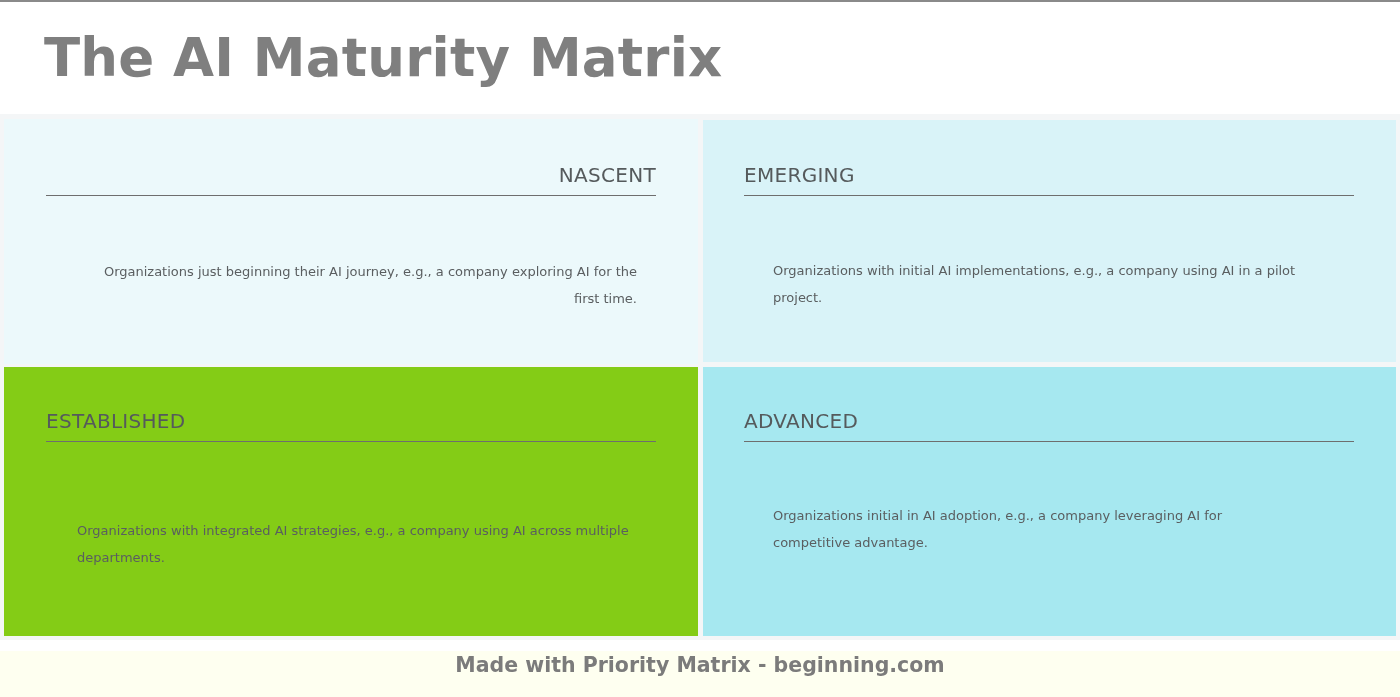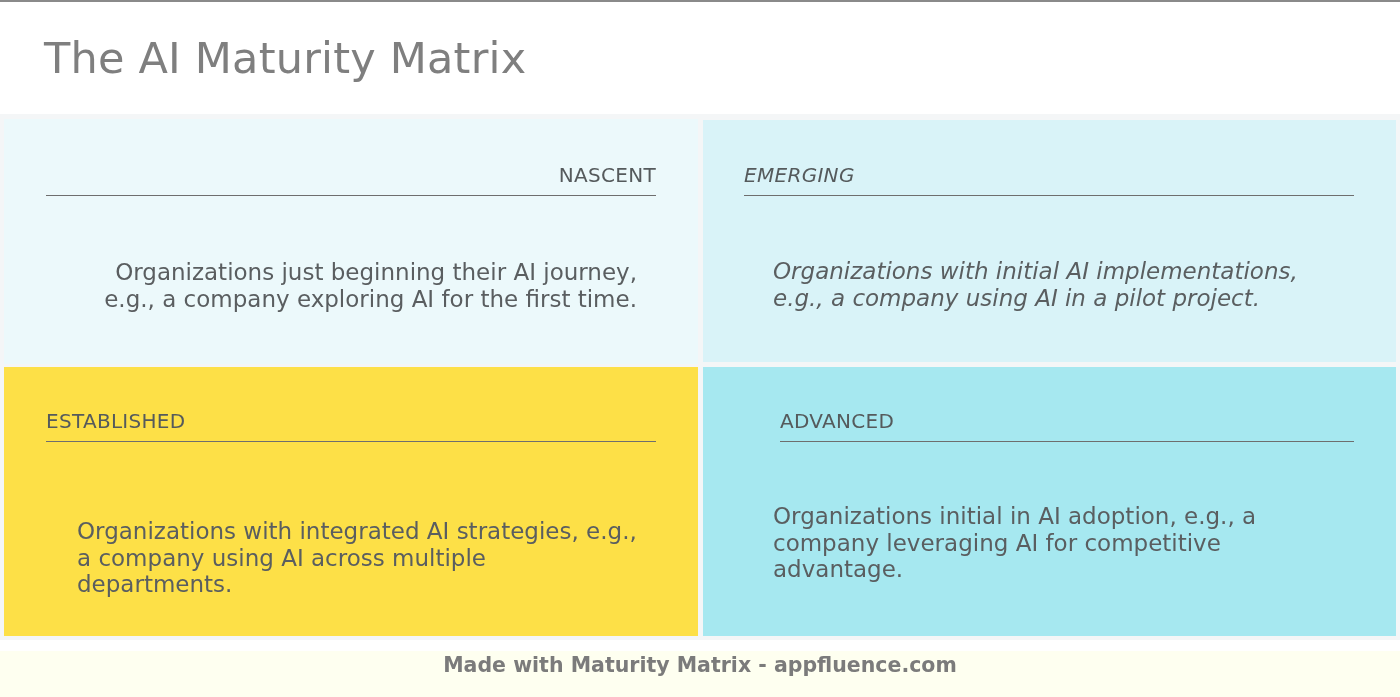--- a/index.html
+++ b/index.html
@@ -11,49 +11,49 @@
     .page {
       position: relative; width: 1400px; height: 697px;
       border-top: 2px solid #8a8a8a;
     }
     .title-bar {
       position: absolute; left: 0; top: 0; width: 1400px; height: 112px;
       background: #ffffff;
     }
     .title {
       position: absolute; left: 44px; top: 30px;
-      font-size: 43px; font-weight: normal; color: #7f7f7f;
+      font-size: 53px; font-weight: bold; color: #7f7f7f;
       letter-spacing: 0.2px; line-height: 52px;
     }
     .grid {
       position: absolute; left: 0; top: 112px; width: 1400px; height: 526px;
       background: #f4f6f7;
     }
     .quad {
       position: absolute;
     }
     .quad.q1 { left: 4px;   top: 5px;   width: 694px; height: 245px; text-align: right; }
-    .quad.q2 { left: 703px; top: 6px;   width: 693px; height: 242px; font-style: italic; }
+    .quad.q2 { left: 703px; top: 6px;   width: 693px; height: 242px; }
     .quad.q3 { left: 4px;   top: 253px; width: 694px; height: 269px; }
     .quad.q4 { left: 703px; top: 253px; width: 693px; height: 269px; }
 
     .quad-heading {
       position: absolute; left: 42px; right: 42px; top: 44px;
       height: 33px;
       border-bottom: 1.5px solid #6e6e6e;
       font-size: 20px; color: #555a5c; line-height: 24px;
       letter-spacing: 0.3px;
     }
     .q2 .quad-heading { left: 41px; right: 42px; top: 43px; }
     .q3 .quad-heading, .q4 .quad-heading { top: 42px; }
-    .q4 .quad-heading { left: 41px; margin-left: 36px; }
+    .q4 .quad-heading { left: 41px; }
 
     .quad-desc {
       position: absolute; left: 73px; top: 140px; width: 560px;
-      font-size: 23px; line-height: 26.5px; color: #5a5e60;
+      font-size: 13px; line-height: 26.5px; color: #5a5e60;
     }
     .q2 .quad-desc { left: 70px; top: 138px; }
     .q3 .quad-desc { top: 137px; width: 560px; margin-top: 14px; }
     .q4 .quad-desc { left: 70px; top: 136px; width: 520px; }
 
     .footer {
       position: absolute; left: 0; top: 649px; width: 1400px; height: 48px;
       background: #fefff0;
     }
     .footer-text {
@@ -76,29 +76,29 @@
     <div class="quad q1" style="background:#ecf9fb;">
       <div class="quad-heading">NASCENT</div>
       <div class="quad-desc">Organizations just beginning their AI journey, e.g., a company exploring AI for the first time.</div>
     </div>
 
     <div class="quad q2" style="background:#d9f3f8;">
       <div class="quad-heading">EMERGING</div>
       <div class="quad-desc">Organizations with initial AI implementations, e.g., a company using AI in a pilot project.</div>
     </div>
 
-    <div class="quad q3" style="background:#fde047;">
+    <div class="quad q3" style="background:#84cc16;">
       <div class="quad-heading">ESTABLISHED</div>
       <div class="quad-desc">Organizations with integrated AI strategies, e.g., a company using AI across multiple departments.</div>
     </div>
 
     <div class="quad q4" style="background:#a6e8f0;">
       <div class="quad-heading">ADVANCED</div>
       <div class="quad-desc">Organizations initial in AI adoption, e.g., a company leveraging AI for competitive advantage.</div>
     </div>
 
   </div>
 
   <div class="footer">
-    <div class="footer-text">Made with Maturity Matrix - appfluence.com</div>
+    <div class="footer-text">Made with Priority Matrix - beginning.com</div>
   </div>
 
 </div>
 
 </body></html>

